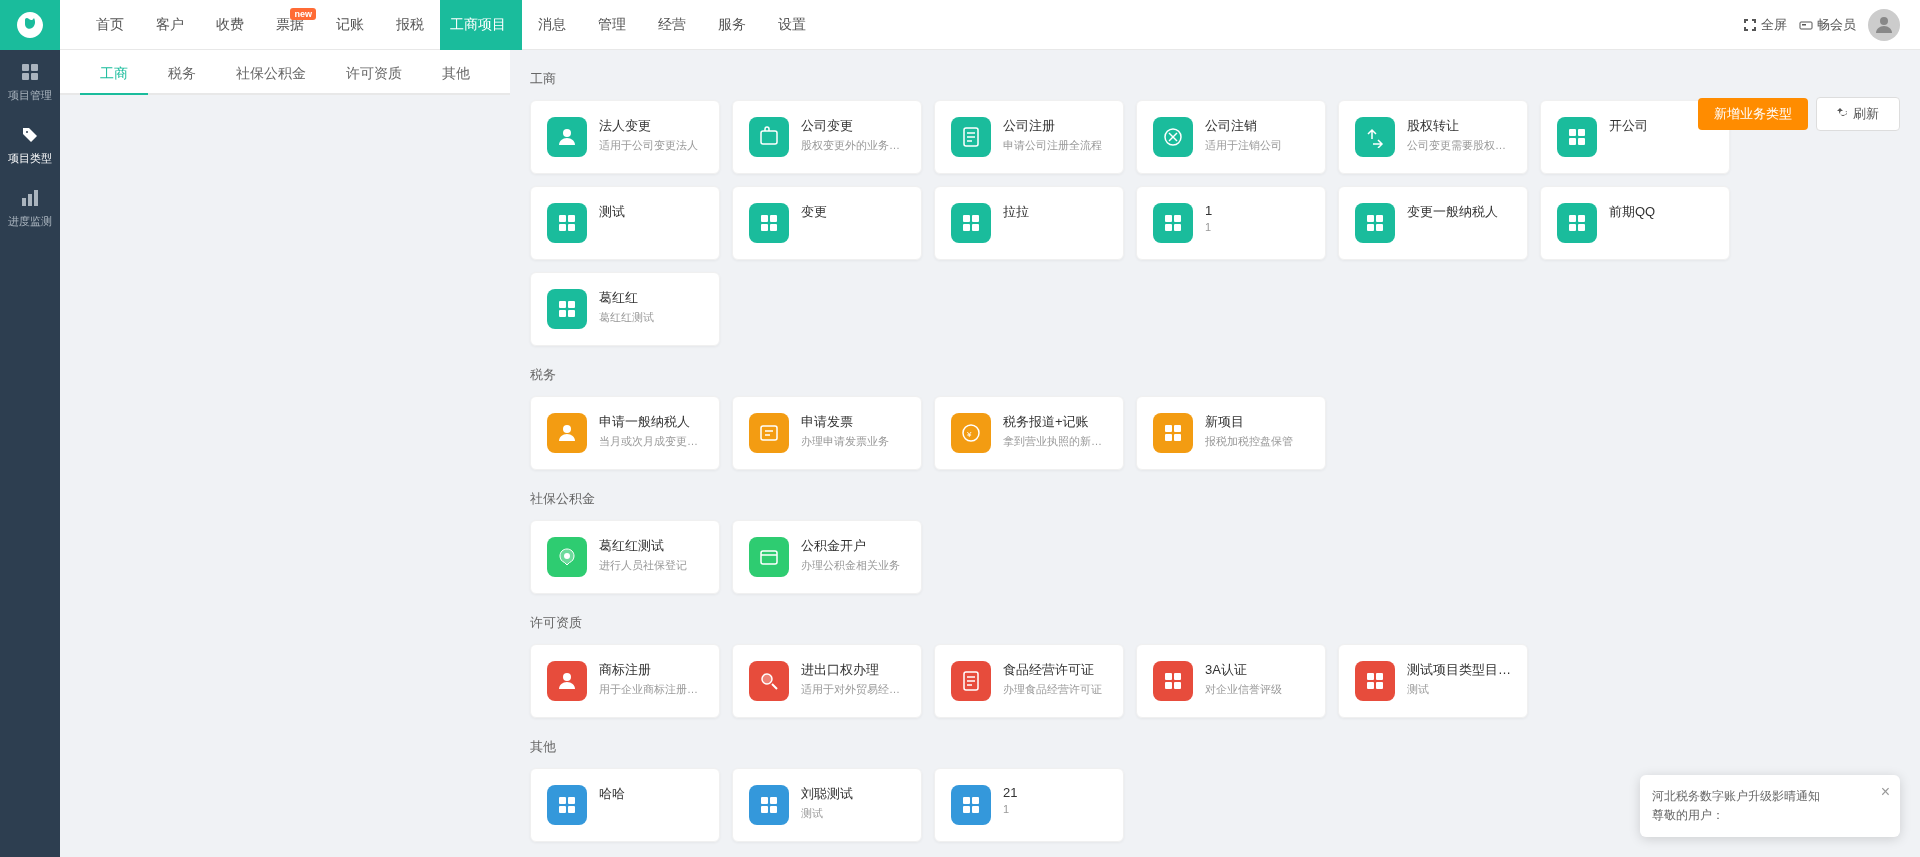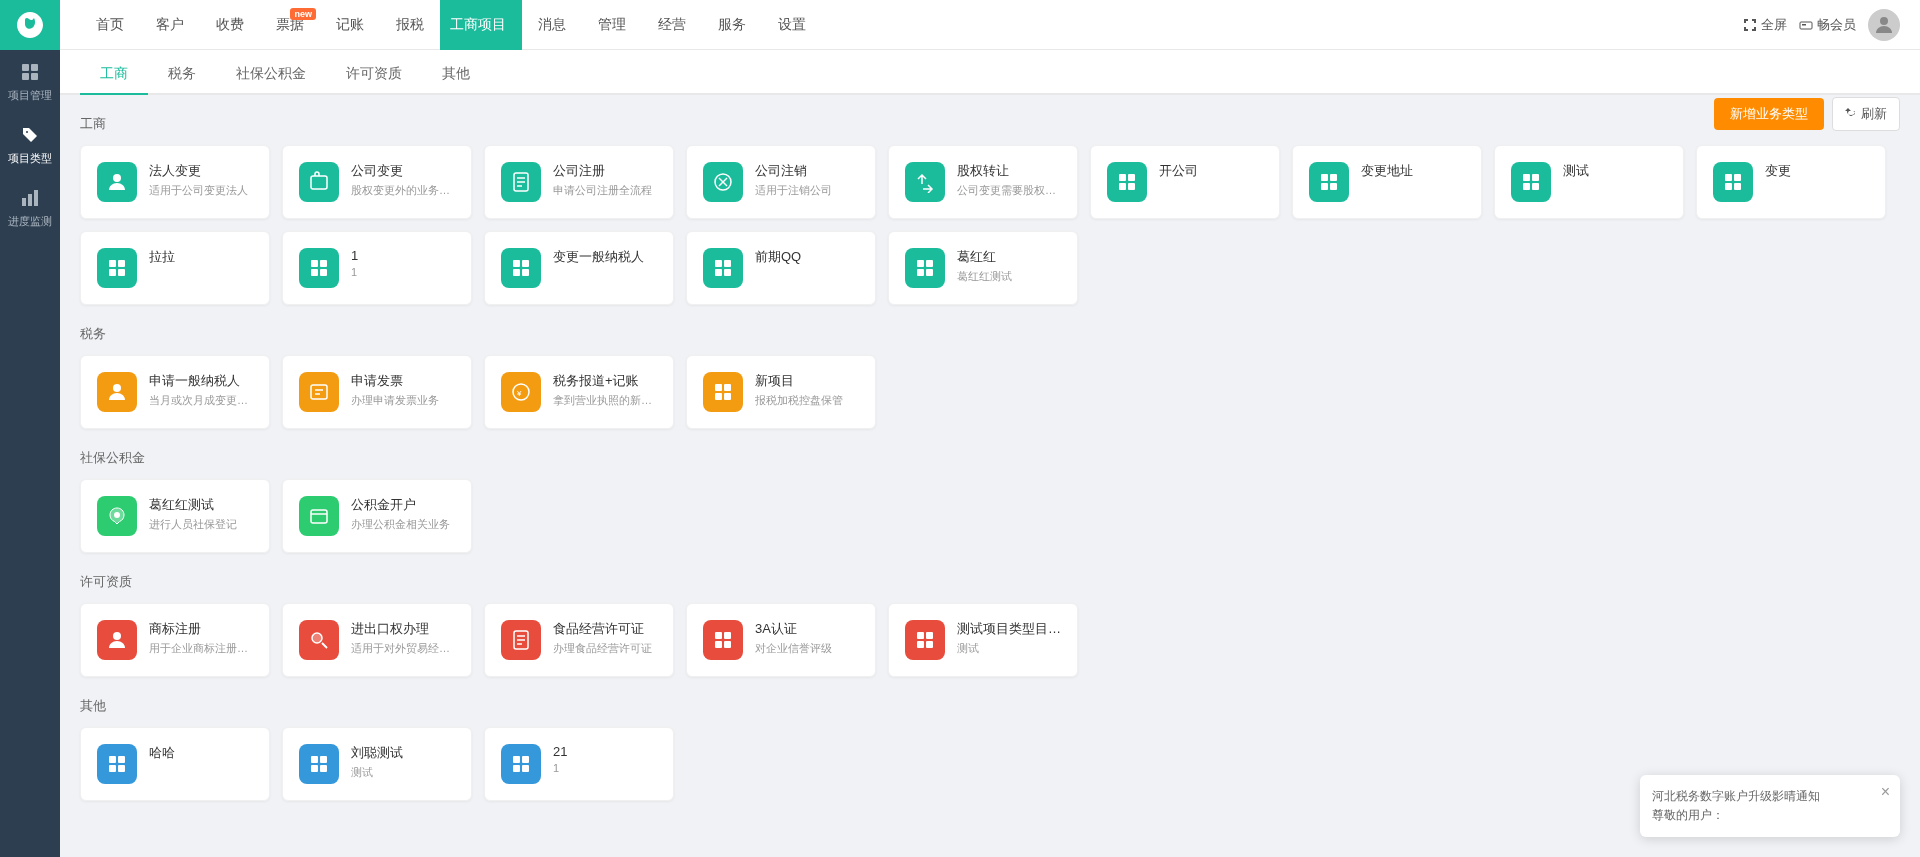--- a/index.html
+++ b/index.html
@@ -126,21 +126,21 @@
     .content-area {
       flex: 1;
       display: flex;
       overflow: hidden;
     }
 
     
     .page {
       flex: 1;
       display: flex;
-      flex-direction: column;
+      flex-direction: row;
       overflow: hidden;
     }
 
     
     .tab-bar {
       background: white;
       display: flex;
       align-items: flex-end;
       padding: 0 20px;
       border-bottom: 2px solid #e8e8e8;
@@ -173,21 +173,21 @@
       border: none;
       padding: 7px 16px;
       border-radius: 4px;
       cursor: pointer;
       font-size: 13px;
     }
     .btn-refresh {
       background: white;
       color: #555;
       border: 1px solid #ddd;
-      padding: 7px 12px;
+      padding: 7px 20px;
       border-radius: 4px;
       cursor: pointer;
       font-size: 13px;
       display: flex;
       align-items: flex-start;
       gap: 4px;
     }
 
     
     .scroll-content {
@@ -495,34 +495,20 @@
                     <rect x="3" y="12" width="7" height="7" rx="1"></rect>
                     <rect x="12" y="12" width="7" height="7" rx="1"></rect>
                   </svg>
               </div>
               <div class="card-info">
                 <div class="card-title">开公司</div>
                 <div class="card-desc"></div>
               </div>
             </div>
 
-            <div class="card">
-              <div class="card-icon icon-teal">
-                <svg width="22" height="22" viewBox="0 0 22 22" fill="white">
-                    <rect x="3" y="3" width="7" height="7" rx="1"></rect>
-                    <rect x="12" y="3" width="7" height="7" rx="1"></rect>
-                    <rect x="3" y="12" width="7" height="7" rx="1"></rect>
-                    <rect x="12" y="12" width="7" height="7" rx="1"></rect>
-                  </svg>
-              </div>
-              <div class="card-info">
-                <div class="card-title">变更地址</div>
-                <div class="card-desc"></div>
-              </div>
-            </div>
 
             <div class="card">
               <div class="card-icon icon-teal">
                 <svg width="22" height="22" viewBox="0 0 22 22" fill="white">
                     <rect x="3" y="3" width="7" height="7" rx="1"></rect>
                     <rect x="12" y="3" width="7" height="7" rx="1"></rect>
                     <rect x="3" y="12" width="7" height="7" rx="1"></rect>
                     <rect x="12" y="12" width="7" height="7" rx="1"></rect>
                   </svg>
               </div>

